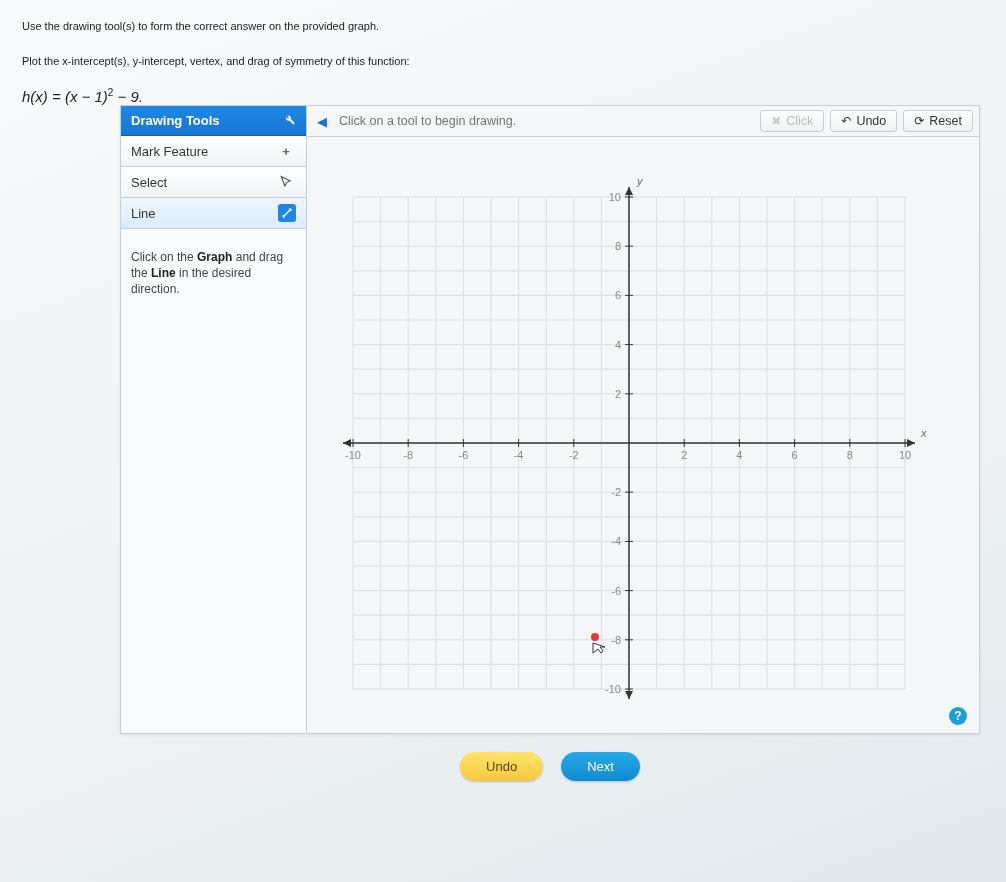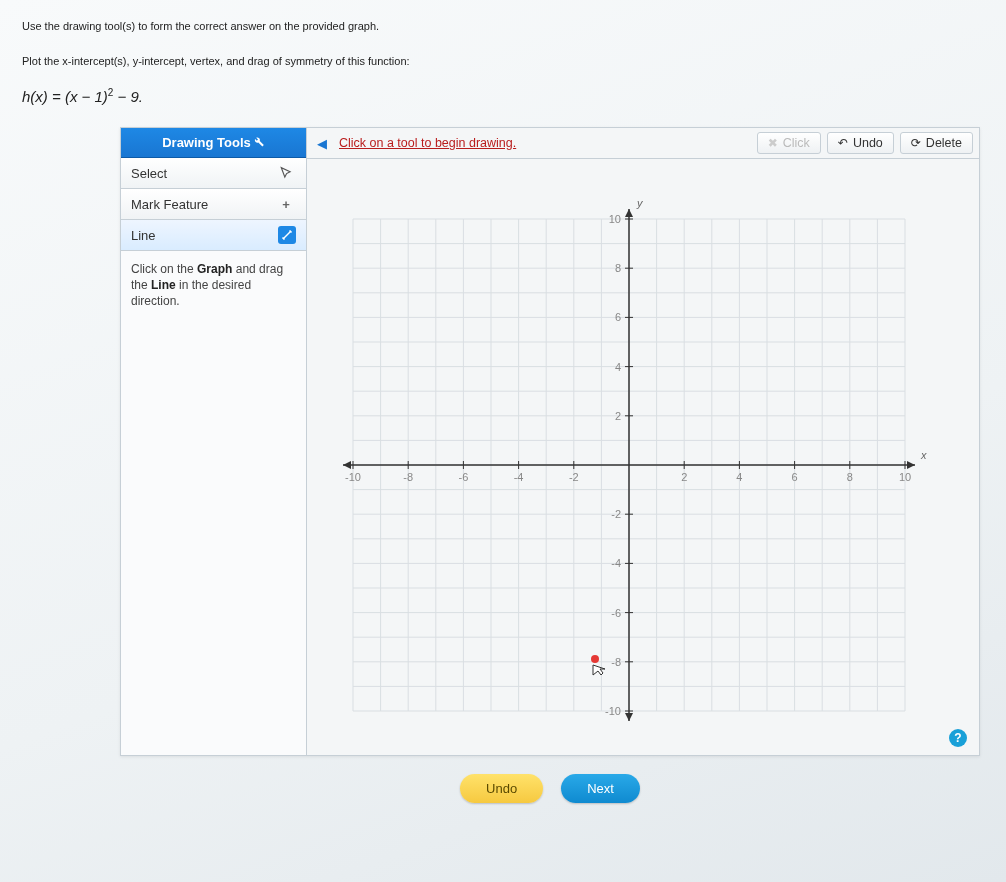--- a/index.html
+++ b/index.html
@@ -7,64 +7,64 @@
     margin: 0;
     padding: 18px 22px;
     font-family: Arial, Helvetica, sans-serif;
     background: linear-gradient(160deg, #f8fafb 0%, #eef2f4 60%, #e2e8ec 100%);
     color: #222;
     width: 1006px;
     height: 882px;
     overflow: hidden;
   }
   .question-text { font-size: 11px; line-height: 1.5; margin-bottom: 18px; }
-  .equation { font-style: italic; font-size: 15px; margin-bottom: 22px; }
+  .equation { font-style: italic; font-size: 15px; }
   .equation sup { font-style: normal; font-size: 10px; vertical-align: super; }
   .tool-area {
     margin-left: 98px;
     width: 860px;
     border: 1px solid #c6cfd6;
     background: #f4f6f7;
     display: flex;
     position: relative;
     box-shadow: 0 1px 3px rgba(0,0,0,.08);
   }
   .left-panel { width: 186px; border-right: 1px solid #c6cfd6; background: #fafbfc; }
   .dt-header {
     background: linear-gradient(#1e88e5,#1976d2);
     color: #fff; font-weight: bold; font-size: 13px;
-    padding: 6px 10px; display: flex; justify-content: center; align-items: center;
+    padding: 6px 10px; display: flex; justify-content: space-between; align-items: center;
     border-bottom: 1px solid #0d5aa7;
   }
   .tool-row {
     background: linear-gradient(#ffffff,#f0f3f5);
     border-bottom: 1px solid #c6cfd6;
     padding: 6px 10px; font-size: 13px; color: #333;
     display: flex; justify-content: space-between; align-items: center;
     cursor: pointer;
   }
   .tool-row.selected { background: linear-gradient(#eef5ff,#d9ecff); }
   .tool-row .icon-slot {
     width: 20px; height: 18px; display: flex; align-items: center; justify-content: center;
     font-size: 13px; color: #555;
   }
   .line-icon {
     width: 18px; height: 18px; background: #1e88e5; border-radius: 3px;
     display: flex; align-items: center; justify-content: center; color: #fff;
   }
-  .hint-box { padding: 10px 10px; font-size: 12px; color: #444; line-height: 1.35; }
+  .hint-box { padding: 20px 10px; font-size: 12px; color: #444; line-height: 1.35; }
   .hint-box b { color: #222; }
   .right-panel { flex: 1; display: flex; flex-direction: column; }
   .top-bar {
     display: flex; align-items: center; padding: 4px 6px; gap: 6px;
     border-bottom: 1px solid #c6cfd6; background: #f4f6f7;
     font-size: 12.5px;
   }
   .collapse-arrow { color: #1976d2; font-size: 13px; padding: 0 4px; cursor: pointer; }
-  .instruction { color: #b91c1c; flex: 1; padding-left: 2px; text-decoration: underline; }
+  .instruction { color: #737373; flex: 1; padding-left: 2px; }
   .tb-btn {
     background: linear-gradient(#ffffff,#eef1f3);
     border: 1px solid #c6cfd6; border-radius: 3px;
     padding: 3px 10px; font-size: 12.5px; color: #333;
     display: flex; align-items: center; gap: 5px; cursor: pointer;
   }
   .tb-btn.disabled { color: #bbb; cursor: default; }
   .tb-btn .ic { font-size: 12px; }
   .graph-wrap { flex: 1; position: relative; padding: 26px 16px 10px 12px; }
   svg.graph { display: block; }
@@ -102,30 +102,30 @@
   <div class="left-panel">
     <div class="dt-header">
       <span>Drawing Tools</span>
       <span class="icon-slot" style="color:#fff;">
         <svg width="14" height="14" viewBox="0 0 24 24" fill="currentColor">
             <path d="M22 19l-7-7c.6-1.5.3-3.3-1-4.6-1.4-1.4-3.4-1.7-5-.9l3 3-2 2-3-3c-.8 1.6-.5 3.6.9 5 1.3 1.3 3.1 1.6 4.6 1l7 7 2.5-2.5z"></path>
           </svg>
       </span>
     </div>
     <div class="tool-row">
+      <span>Mark Feature</span>
+      <span class="icon-slot" style="color:#666;font-weight:bold;">+</span>
+    </div>
+    <div class="tool-row">
       <span>Select</span>
       <span class="icon-slot">
         <svg width="14" height="14" viewBox="0 0 24 24" fill="none" stroke="#555" stroke-width="2">
             <path d="M4 3l6 16 3-6 6-3z"></path>
           </svg>
       </span>
-    </div>
-    <div class="tool-row">
-      <span>Mark Feature</span>
-      <span class="icon-slot" style="color:#666;font-weight:bold;">+</span>
     </div>
     <div class="tool-row selected">
       <span>Line</span>
       <span class="line-icon">
         <svg width="12" height="12" viewBox="0 0 24 24" fill="none" stroke="#fff" stroke-width="3">
             <path d="M4 20L20 4"></path>
             <path d="M16 4h4v4M8 20H4v-4" stroke-width="2"></path>
           </svg>
       </span>
     </div>
@@ -141,21 +141,21 @@
       <div class="tb-btn disabled">
         <span class="ic" style="color:#ccc;">✖</span>
         <span>Click</span>
       </div>
       <div class="tb-btn">
         <span class="ic">↶</span>
         <span>Undo</span>
       </div>
       <div class="tb-btn">
         <span class="ic">⟳</span>
-        <span>Delete</span>
+        <span>Reset</span>
       </div>
     </div>
 
     <div class="graph-wrap">
       <svg class="graph" id="graph-svg" width="620" height="560">
           <line x1="34" y1="526" x2="34" y2="34" stroke="#d9dee2" stroke-width="1"></line>
           <line x1="61.6" y1="526" x2="61.6" y2="34" stroke="#d9dee2" stroke-width="1"></line>
           <line x1="89.2" y1="526" x2="89.2" y2="34" stroke="#d9dee2" stroke-width="1"></line>
           <line x1="116.8" y1="526" x2="116.8" y2="34" stroke="#d9dee2" stroke-width="1"></line>
           <line x1="144.4" y1="526" x2="144.4" y2="34" stroke="#d9dee2" stroke-width="1"></line>

